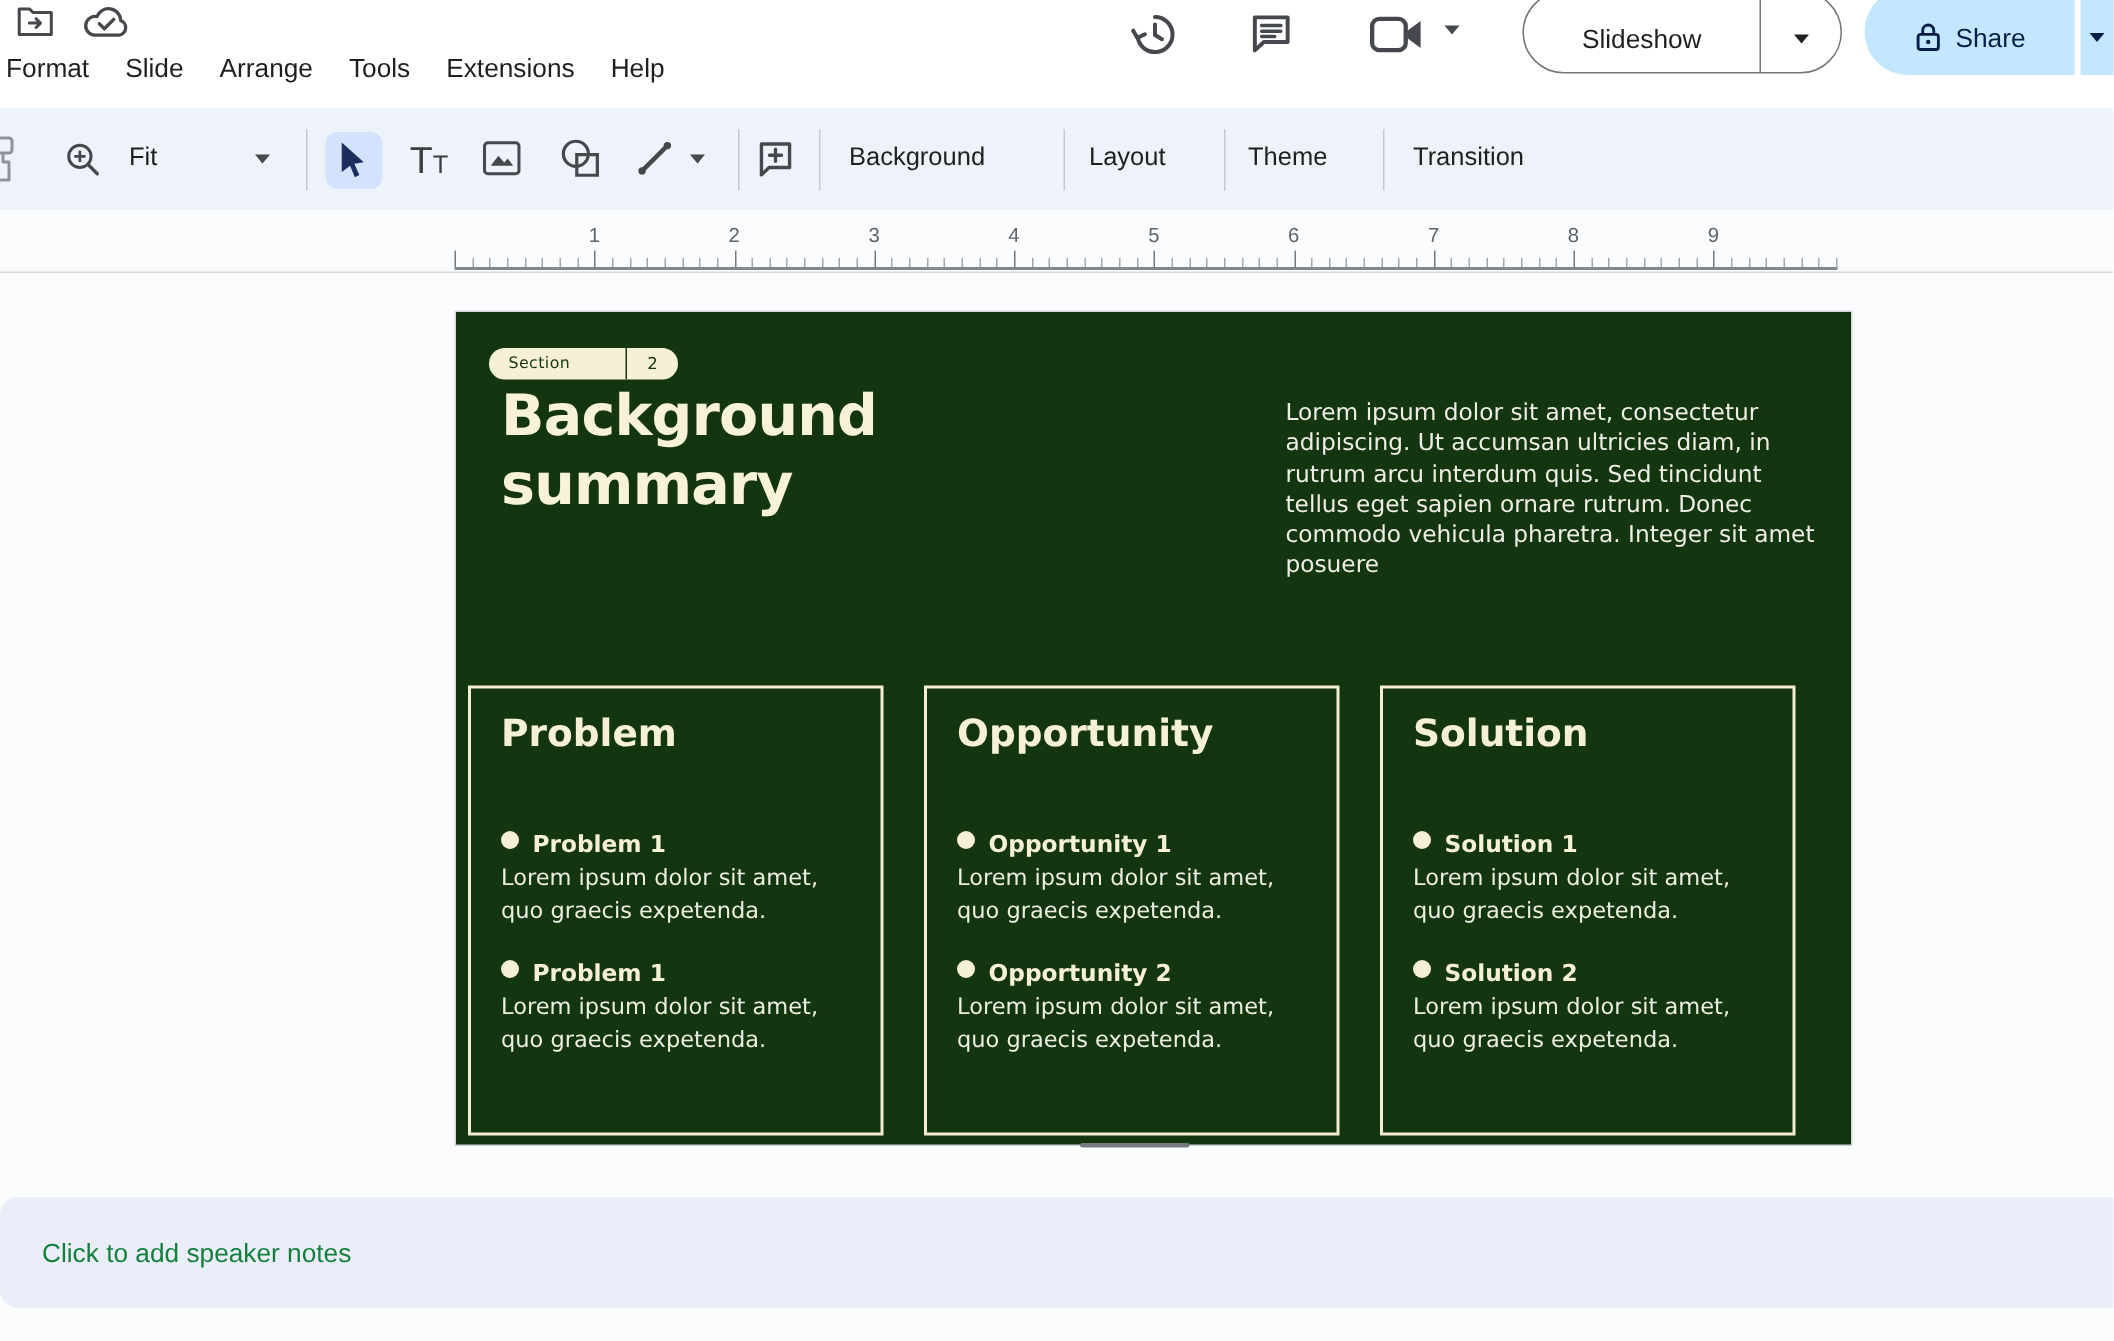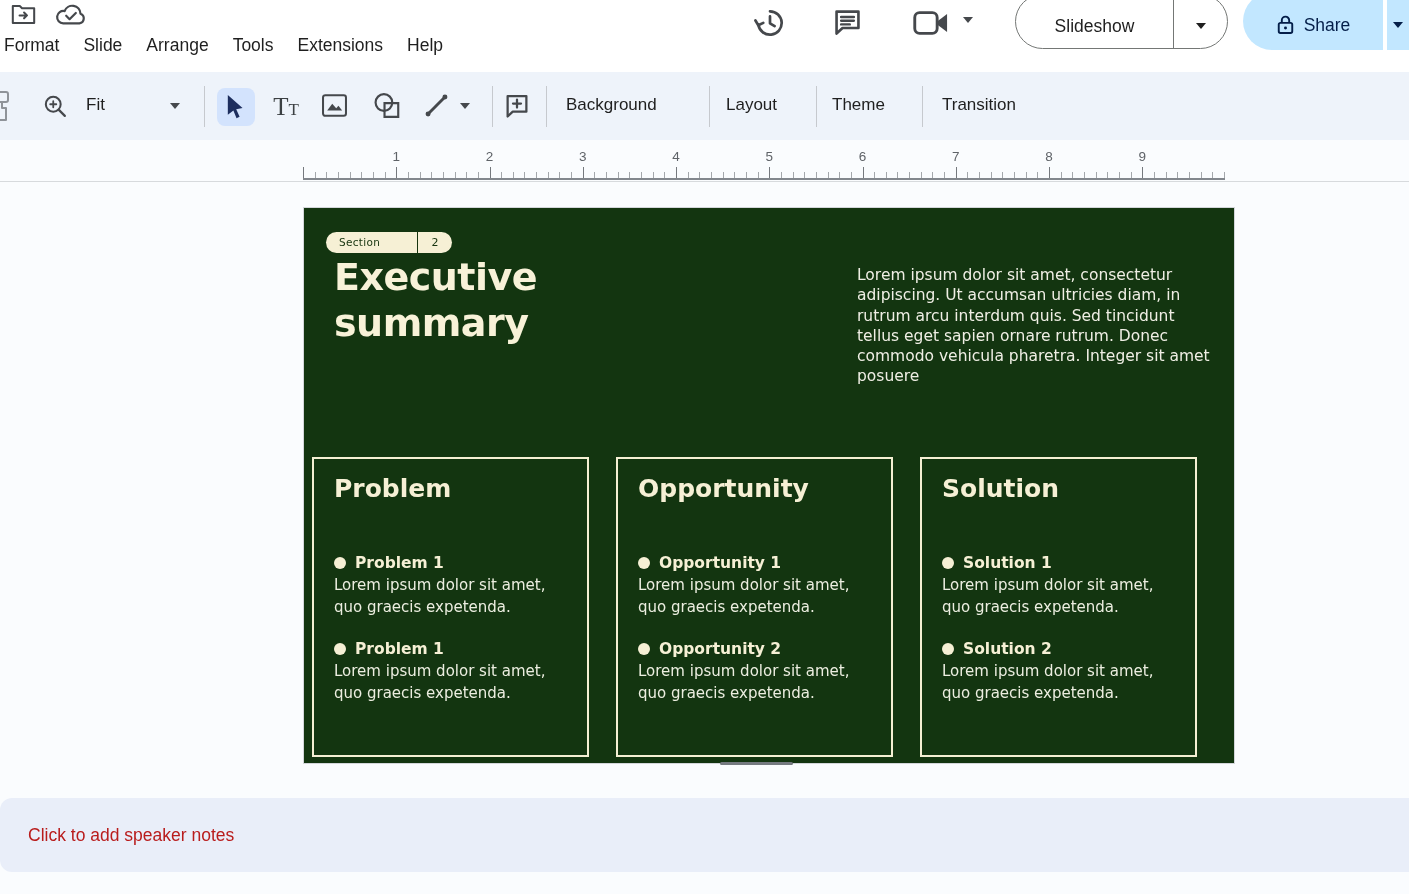--- a/index.html
+++ b/index.html
@@ -17,21 +17,21 @@
   .caret.dark { border-top-color:#041e49; }
   .slideshow-group { position:absolute; left:1015px; top:-6px; width:213px; height:55px; border:1px solid #747775; border-radius:28px; display:flex; background:#fff; }
   .slideshow-main { flex:0 0 157px; border:none; background:transparent; font-size:17.5px; color:#1f1f1f; font-family:"Liberation Sans",sans-serif; padding-top:9px; cursor:pointer; }
   .slideshow-drop { flex:1; border:none; border-left:1px solid #747775; background:transparent; display:flex; align-items:center; justify-content:center; padding-top:8px; cursor:pointer; }
   .share-main { position:absolute; left:1243px; top:-8px; width:140px; height:58px; background:#c2e7ff; border:none; border-radius:29px 0 0 29px; display:flex; align-items:center; justify-content:center; gap:9px; padding-top:8px; cursor:pointer; }
   .share-main span { font-size:17.5px; color:#041e49; font-weight:500; }
   .share-drop { position:absolute; left:1387px; top:-8px; width:32px; height:58px; background:#c2e7ff; border:none; display:flex; align-items:center; justify-content:flex-start; padding-left:6px; padding-top:8px; cursor:pointer; }
 
   
   .toolbar { position:absolute; left:0; top:72px; width:1409px; height:68px; background:#eef3fa; }
-  .tbtn { position:absolute; background:transparent; border:none; cursor:pointer;font-family:Liberation Serif, serif; }
+  .tbtn { position:absolute; background:transparent; border:none; cursor:pointer; }
   .tb-divider { position:absolute; top:14px; width:1px; height:41px; background:#c6c9ce; }
   .tb-label { position:absolute; top:23px; font-size:17px; color:#1f1f1f; cursor:pointer; background:none; border:none; font-family:"Liberation Sans",sans-serif; }
   .select-btn { position:absolute; left:217px; top:16px; width:38px; height:38px; border-radius:8px; background:#d3e3fd; border:none; display:flex; align-items:center; justify-content:center; cursor:pointer; }
   .tt-btn { font-weight:500; color:#3c4043; }
   .tt-big { font-size:25px; } .tt-small { font-size:17px; }
 
   
   .ruler { position:absolute; left:0; top:140px; width:1409px; height:42px; background:#fafcfe; }
   .ruler-line { position:absolute; left:0; top:41px; width:1409px; height:1px; background:#d7dadd; }
   .ruler-ticks { position:absolute; left:303px; top:10px; width:922px; height:30px; border-bottom:2px solid #82878d; }
@@ -46,29 +46,29 @@
   .badge-label { flex:1; font-size:10.5px; color:#16340e; line-height:21px; padding-left:13px; letter-spacing:.3px; }
   .badge-divider { width:1.5px; background:#16340e; }
   .badge-num { width:34px; text-align:center; font-size:11px; color:#16340e; line-height:21px; }
   .slide-title { position:absolute; left:30px; top:46px; width:260px; font-size:38px; font-weight:700; line-height:46px; letter-spacing:-.5px; color:#f8f2d8; }
   .slide-intro { position:absolute; left:553px; top:57px; width:358px; font-size:15.5px; line-height:20.3px; color:#efeee4; }
   .boxes { position:absolute; left:8px; top:249px; display:flex; gap:27px; }
   .box { width:277px; height:300px; border:2px solid #f4efd3; padding:12px 20px; }
   .box-title { font-size:25px; font-weight:700; color:#f6f0d5; line-height:32px; margin-top:2px; }
   .item { margin-top:22px; }
   .item.first { margin-top:49px; }
-  .item-head { display:flex; align-items:center; gap:9px; }
+  .item-head { display:flex; gap:9px; }
   .bullet { width:12px; height:12px; border-radius:50%; background:#f6f0d5; flex:0 0 12px; }
   .item-label { font-size:15.5px; font-weight:700; color:#f6f0d5; }
   .item-body { margin-top:3px; width:232px; font-size:15px; line-height:21.5px; color:#eceee0; }
   .drag-handle { position:absolute; left:720px; top:580px; width:73px; height:3px; border-radius:3px; background:#757a80; cursor:row-resize; }
 
   
   .notes { position:absolute; left:0; top:798px; width:1420px; height:74px; background:#e9eef9; border-radius:12px; display:flex; align-items:center; cursor:text; }
-  .notes span { margin-left:28px; font-size:17.5px; color:#b91c1c; }
+  .notes span { margin-left:28px; font-size:17.5px; color:#15803d; }
 </style>
 </head>
 <body>
 
 <div class="app">
 
   <div class="topbar">
     <svg class="mini" style="left:10px;top:1px" width="27" height="27" viewBox="0 0 24 24">
       <path d="M2.5 4.5 h6.2 l2 2 H21.5 v13 H2.5 z" fill="none" stroke="#45484c" stroke-width="1.8" stroke-linejoin="round"></path>
       <path d="M8.5 12.8 h6.2 M12.5 10.2 l2.6 2.6 -2.6 2.6" fill="none" stroke="#45484c" stroke-width="1.8" stroke-linecap="round" stroke-linejoin="round"></path>
@@ -297,21 +297,21 @@
   </div>
 
   <div class="canvas">
     <div class="slide">
       <div class="badge">
         <span class="badge-label">Section</span>
         <span class="badge-divider"></span>
         <span class="badge-num">2</span>
       </div>
 
-      <div class="slide-title">Executive summary</div>
+      <div class="slide-title">Background summary</div>
       <div class="slide-intro">Lorem ipsum dolor sit amet, consectetur adipiscing. Ut accumsan ultricies diam, in rutrum arcu interdum quis. Sed tincidunt tellus eget sapien ornare rutrum. Donec commodo vehicula pharetra. Integer sit amet posuere</div>
 
       <div class="boxes">
         <div class="box">
           <div class="box-title">Problem</div>
           <div class="item first">
             <div class="item-head">
                 <span class="bullet"></span>
                 <span class="item-label">Problem 1</span>
               </div>

